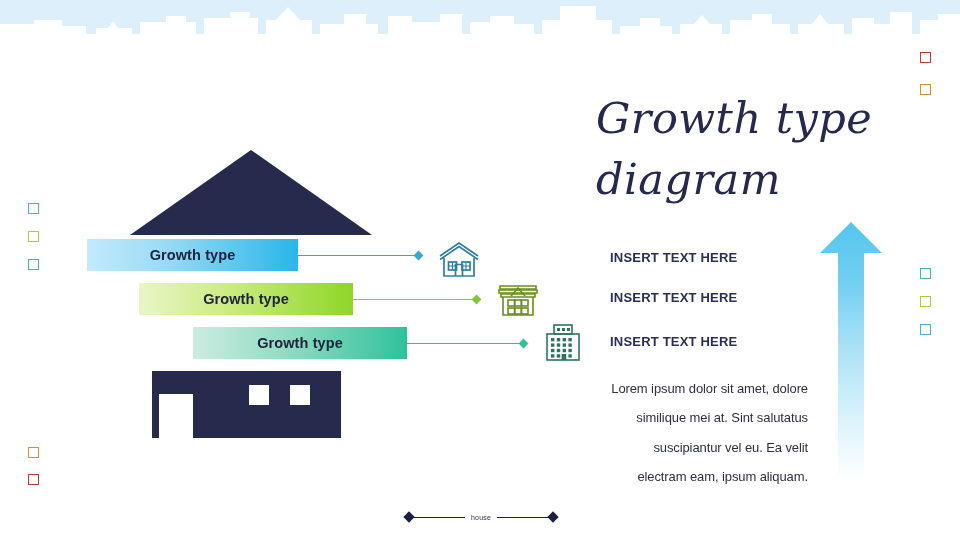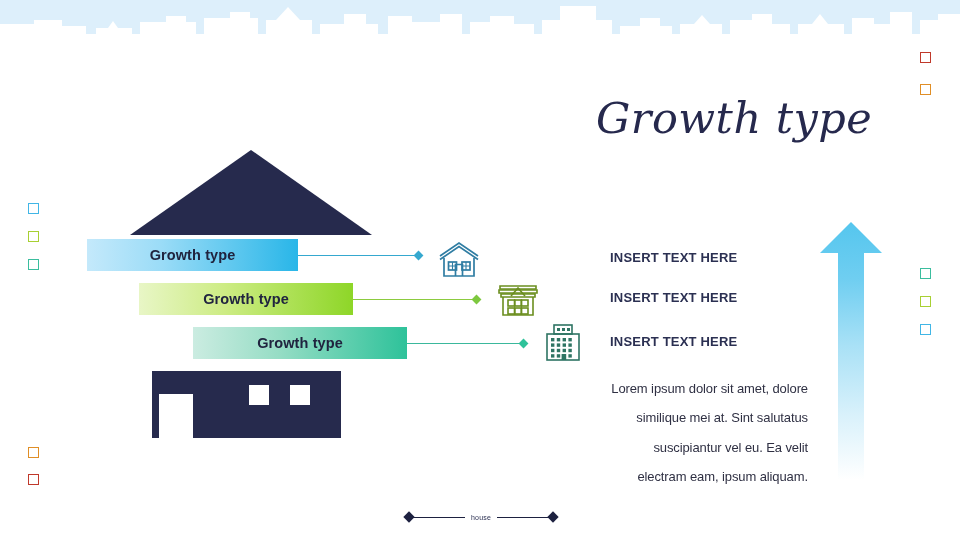--- a/index.html
+++ b/index.html
@@ -236,20 +236,21 @@
       <path d="M730 34 L730 20 L752 20 L752 14 L772 14 L772 24 L790 24 L790 34 Z"></path>
       <path d="M798 34 L798 24 L812 24 L820 14 L828 24 L844 24 L844 34 Z"></path>
       <path d="M852 34 L852 18 L874 18 L874 24 L890 24 L890 12 L912 12 L912 34 Z"></path>
       <path d="M920 34 L920 20 L938 20 L938 14 L960 14 L960 34 Z"></path>
     </g>
   </svg>
 </div>
 
 <div id="page-title">
   <div>Growth type</div>
+  <div>diagram</div>
 </div>
 
 <div id="house-roof"></div>
 <div id="house-body"></div>
 <div id="house-door"></div>
 <div id="house-window-left"></div>
 <div id="house-window-right"></div>
 
 <div class="bar" id="bar-1">
   <span class="bar-label">Growth type</span>

